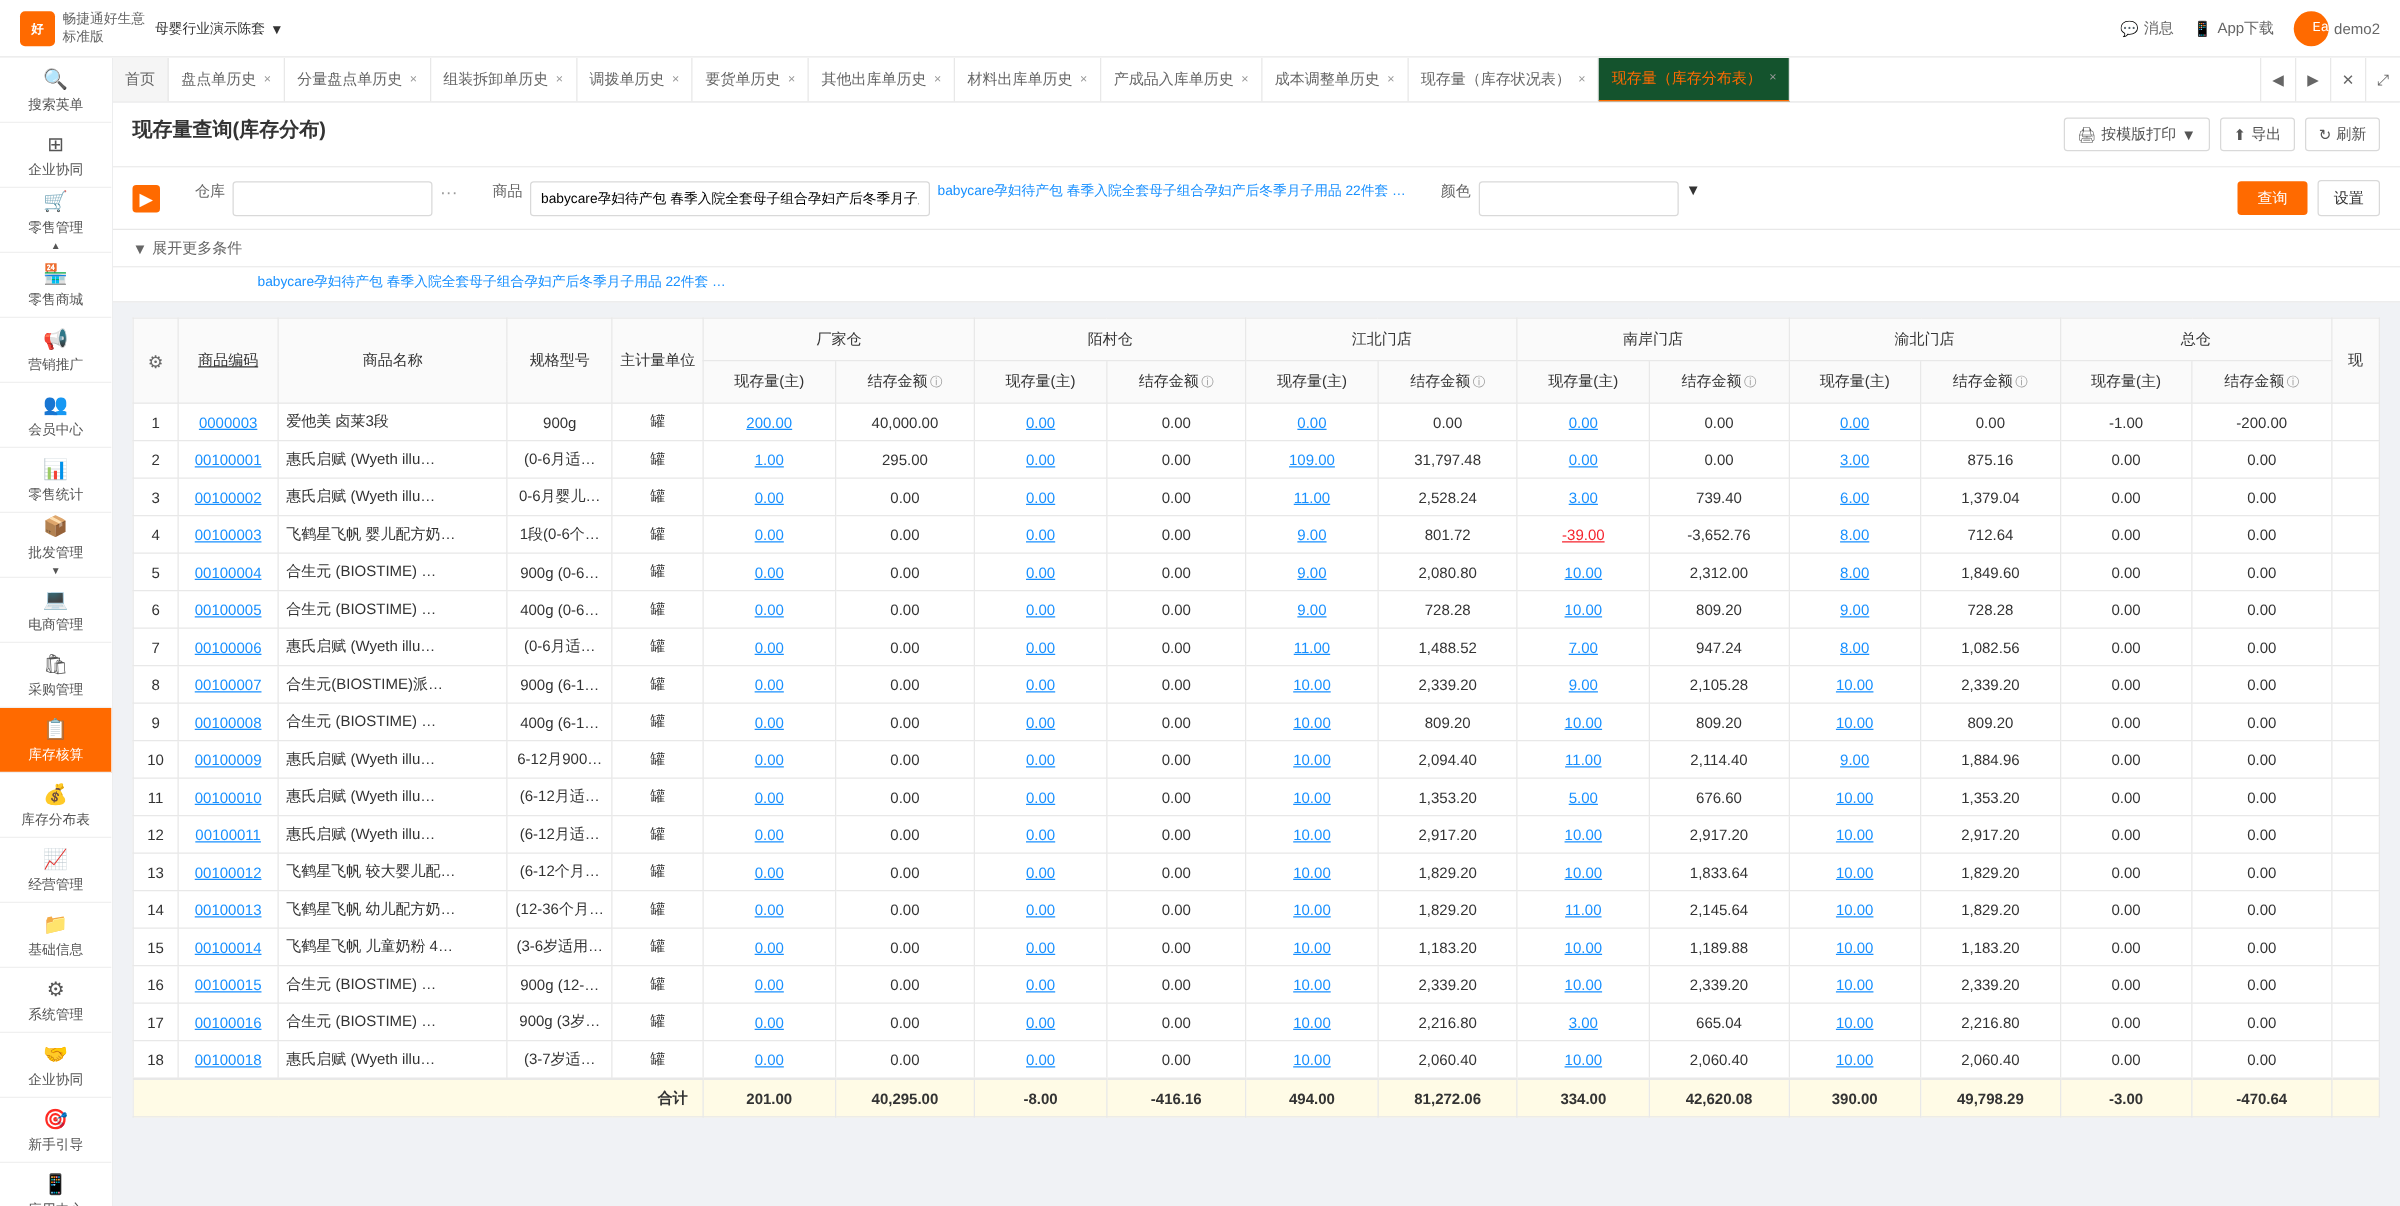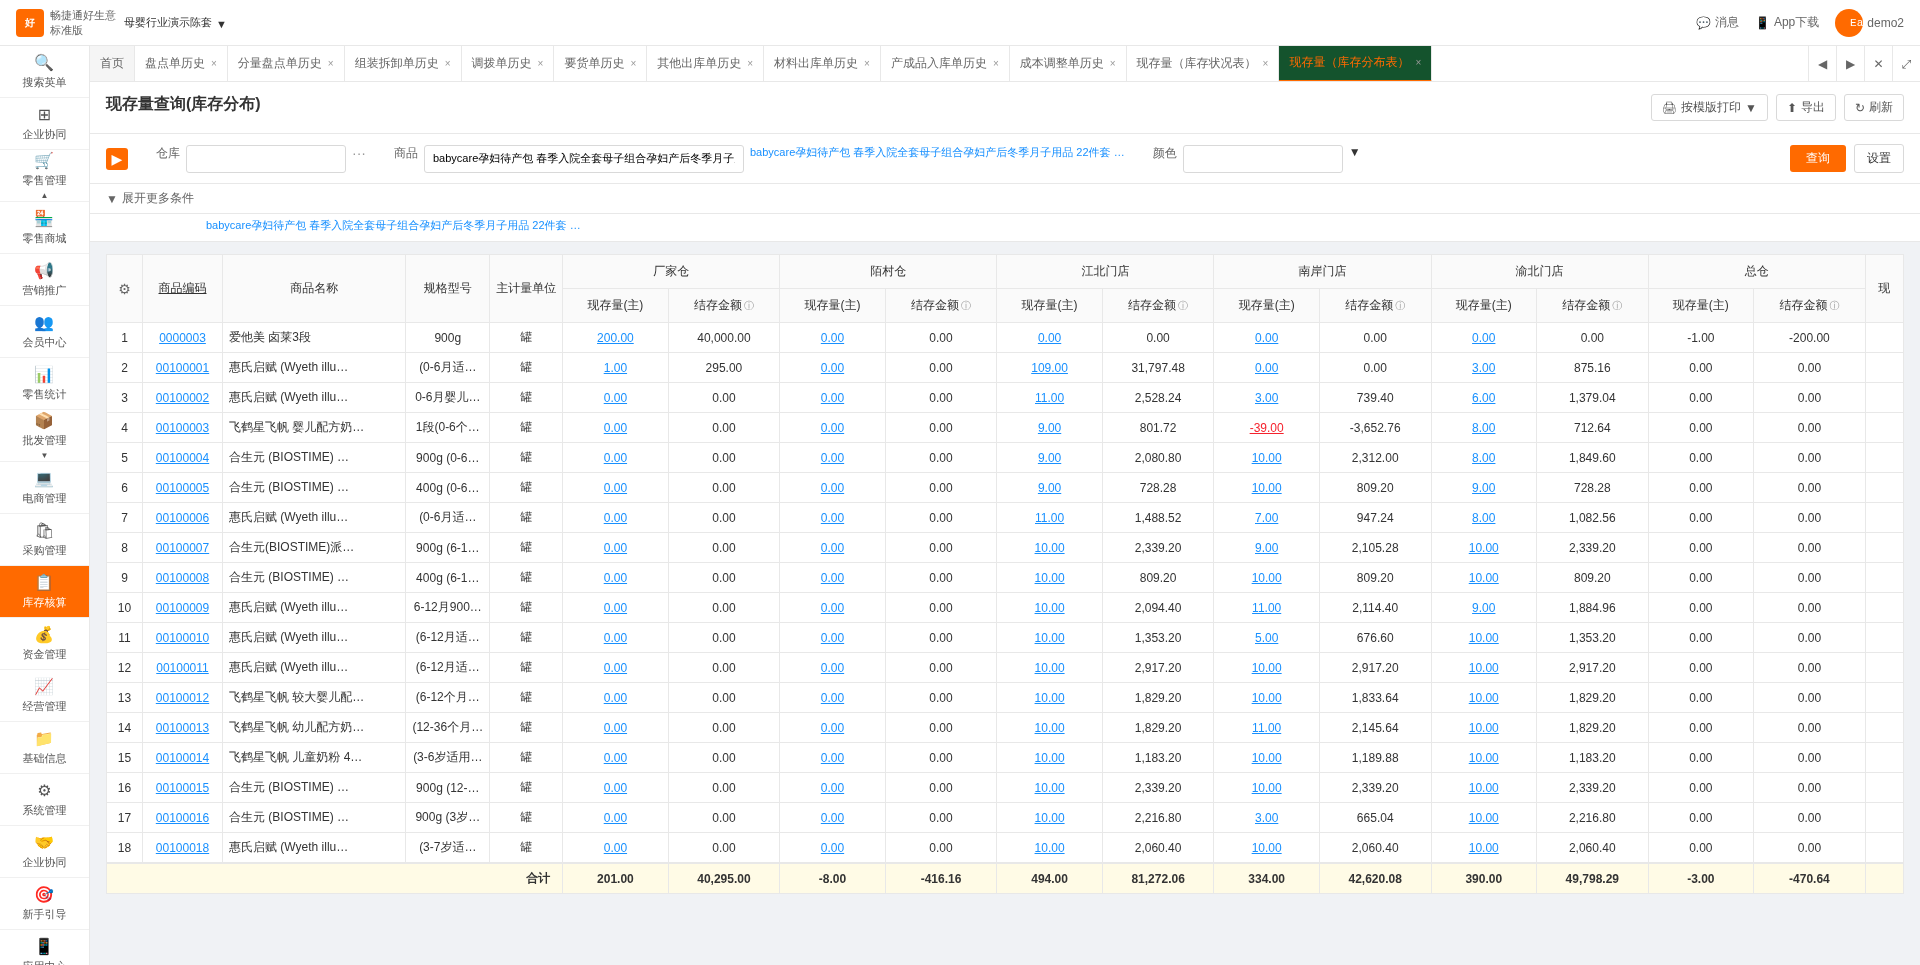--- a/index.html
+++ b/index.html
@@ -216,21 +216,21 @@
   <div class="sidebar-item">
     <span class="sidebar-icon">🛍</span>
     <span>采购管理</span>
   </div>
   <div class="sidebar-item active">
     <span class="sidebar-icon">📋</span>
     <span>库存核算</span>
   </div>
   <div class="sidebar-item">
     <span class="sidebar-icon">💰</span>
-    <span>资金管理</span>
+    <span>库存分布表</span>
   </div>
   <div class="sidebar-item">
     <span class="sidebar-icon">📈</span>
     <span>经营管理</span>
   </div>
   <div class="sidebar-item">
     <span class="sidebar-icon">📁</span>
     <span>基础信息</span>
   </div>
   <div class="sidebar-item">

